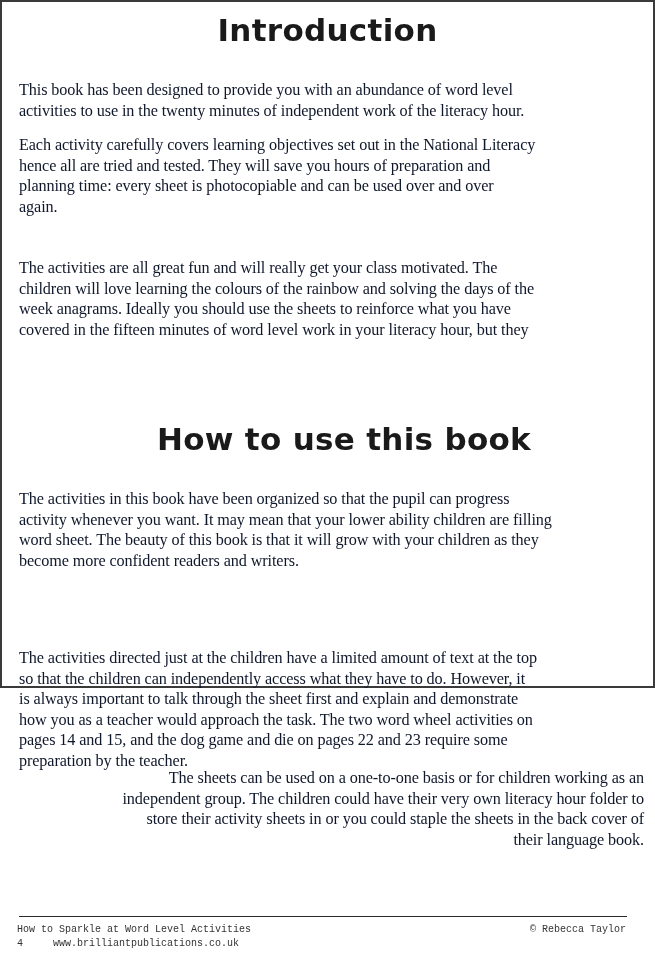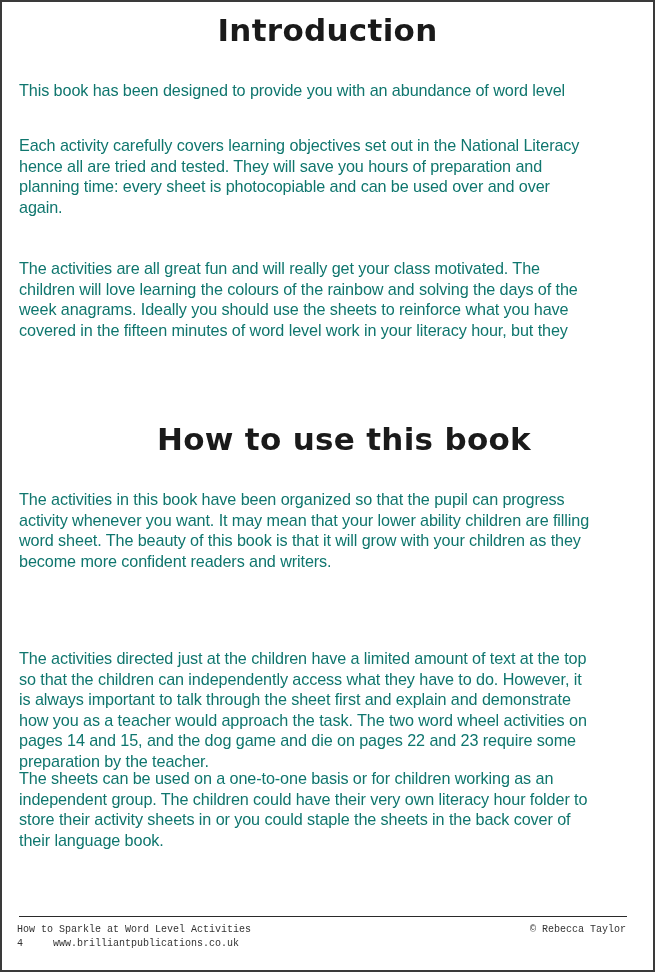--- a/index.html
+++ b/index.html
@@ -1,44 +1,44 @@
 <!DOCTYPE html>
 <html><head>
   <meta charset="utf-8">
   <style>
     html, body { margin: 0; padding: 0; background: #ffffff; }
     body { width: 655px; height: 972px; overflow: hidden; }
     .page {
       position: relative;
       width: 655px;
-      height: 972px;
+      height: 688px;
       box-sizing: border-box;
       border: 2px solid #3a3a3a;
       background: #ffffff;
       color: #1a1a1a;
     }
     .heading {
       position: absolute;
       left: 0; right: 0;
       text-align: center;
       font-family: "DejaVu Sans", sans-serif;
       font-weight: bold;
       font-size: 31px;
       color: #1a1a1a;
       letter-spacing: 0.3px;
       margin: 0;
     }
     .para {
       position: absolute;
       left: 17px;
       width: 625px;
-      font-family: Liberation Sans, sans-serif;
+      font-family: Liberation Serif, serif;
       font-size: 16.2px;
       line-height: 20.6px;
-      color: #0f766e;
+      color: #0f172a;
       margin: 0;
       letter-spacing: -0.1px;
     }
     .line { display: block; white-space: nowrap; }
     .footer-rule {
       position: absolute;
       left: 17px;
       width: 608px;
       top: 914px;
       height: 0;
@@ -55,20 +55,21 @@
   </style>
 </head>
 <body>
 
 <div class="page">
 
   <h1 class="heading" style="top: 10px;">Introduction</h1>
 
   <p class="para" style="top: 78px;">
     <span class="line">This book has been designed to provide you with an abundance of word level</span>
+    <span class="line">activities to use in the twenty minutes of independent work of the literacy hour.</span>
   </p>
 
   <p class="para" style="top: 133px;">
     <span class="line">Each activity carefully covers learning objectives set out in the National Literacy</span>
     <span class="line">hence all are tried and tested. They will save you hours of preparation and</span>
     <span class="line">planning time: every sheet is photocopiable and can be used over and over</span>
     <span class="line">again.</span>
   </p>
 
   <p class="para" style="top: 256px;">
@@ -89,21 +90,21 @@
 
   <p class="para" style="top: 631px; margin-top: 15px;">
     <span class="line">The activities directed just at the children have a limited amount of text at the top</span>
     <span class="line">so that the children can independently access what they have to do. However, it</span>
     <span class="line">is always important to talk through the sheet first and explain and demonstrate</span>
     <span class="line">how you as a teacher would approach the task. The two word wheel activities on</span>
     <span class="line">pages 14 and 15, and the dog game and die on pages 22 and 23 require some</span>
     <span class="line">preparation by the teacher.</span>
   </p>
 
-  <p class="para" style="top: 766px;">
+  <p class="para" style="top: 766px; text-align: right;">
     <span class="line">The sheets can be used on a one-to-one basis or for children working as an</span>
     <span class="line">independent group. The children could have their very own literacy hour folder to</span>
     <span class="line">store their activity sheets in or you could staple the sheets in the back cover of</span>
     <span class="line">their language book.</span>
   </p>
 
   <div class="footer-rule"></div>
   <span class="footer-text" style="left: 15px; top: 922px;">How to Sparkle at Word Level Activities</span>
   <span class="footer-text" style="left: 15px; top: 936px;">4</span>
   <span class="footer-text" style="left: 51px; top: 936px;">www.brilliantpublications.co.uk</span>

